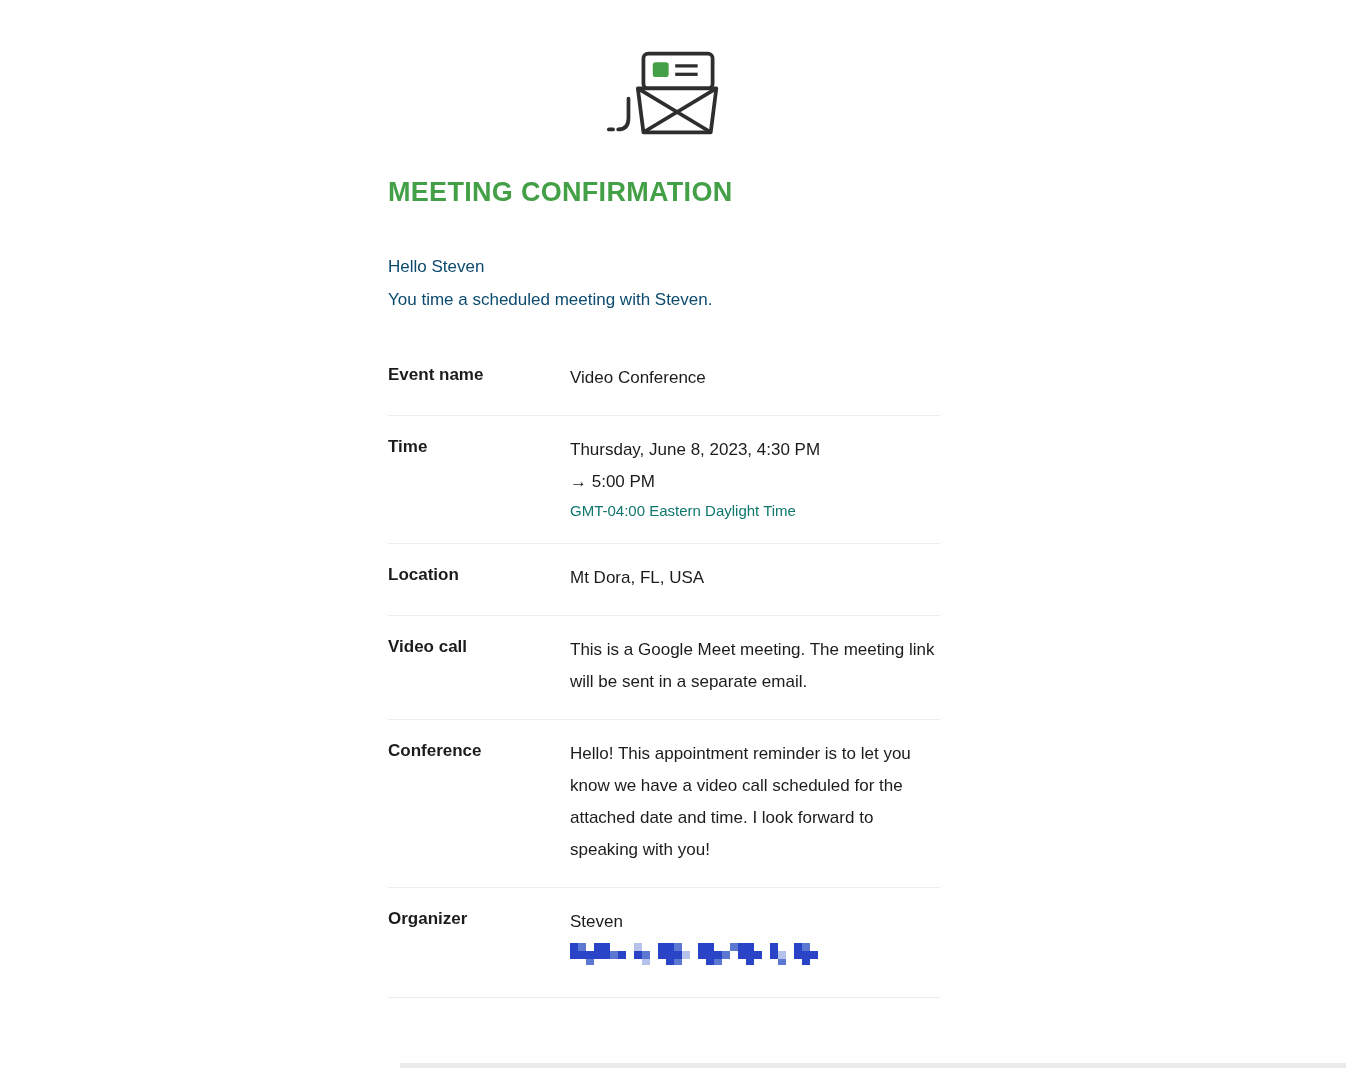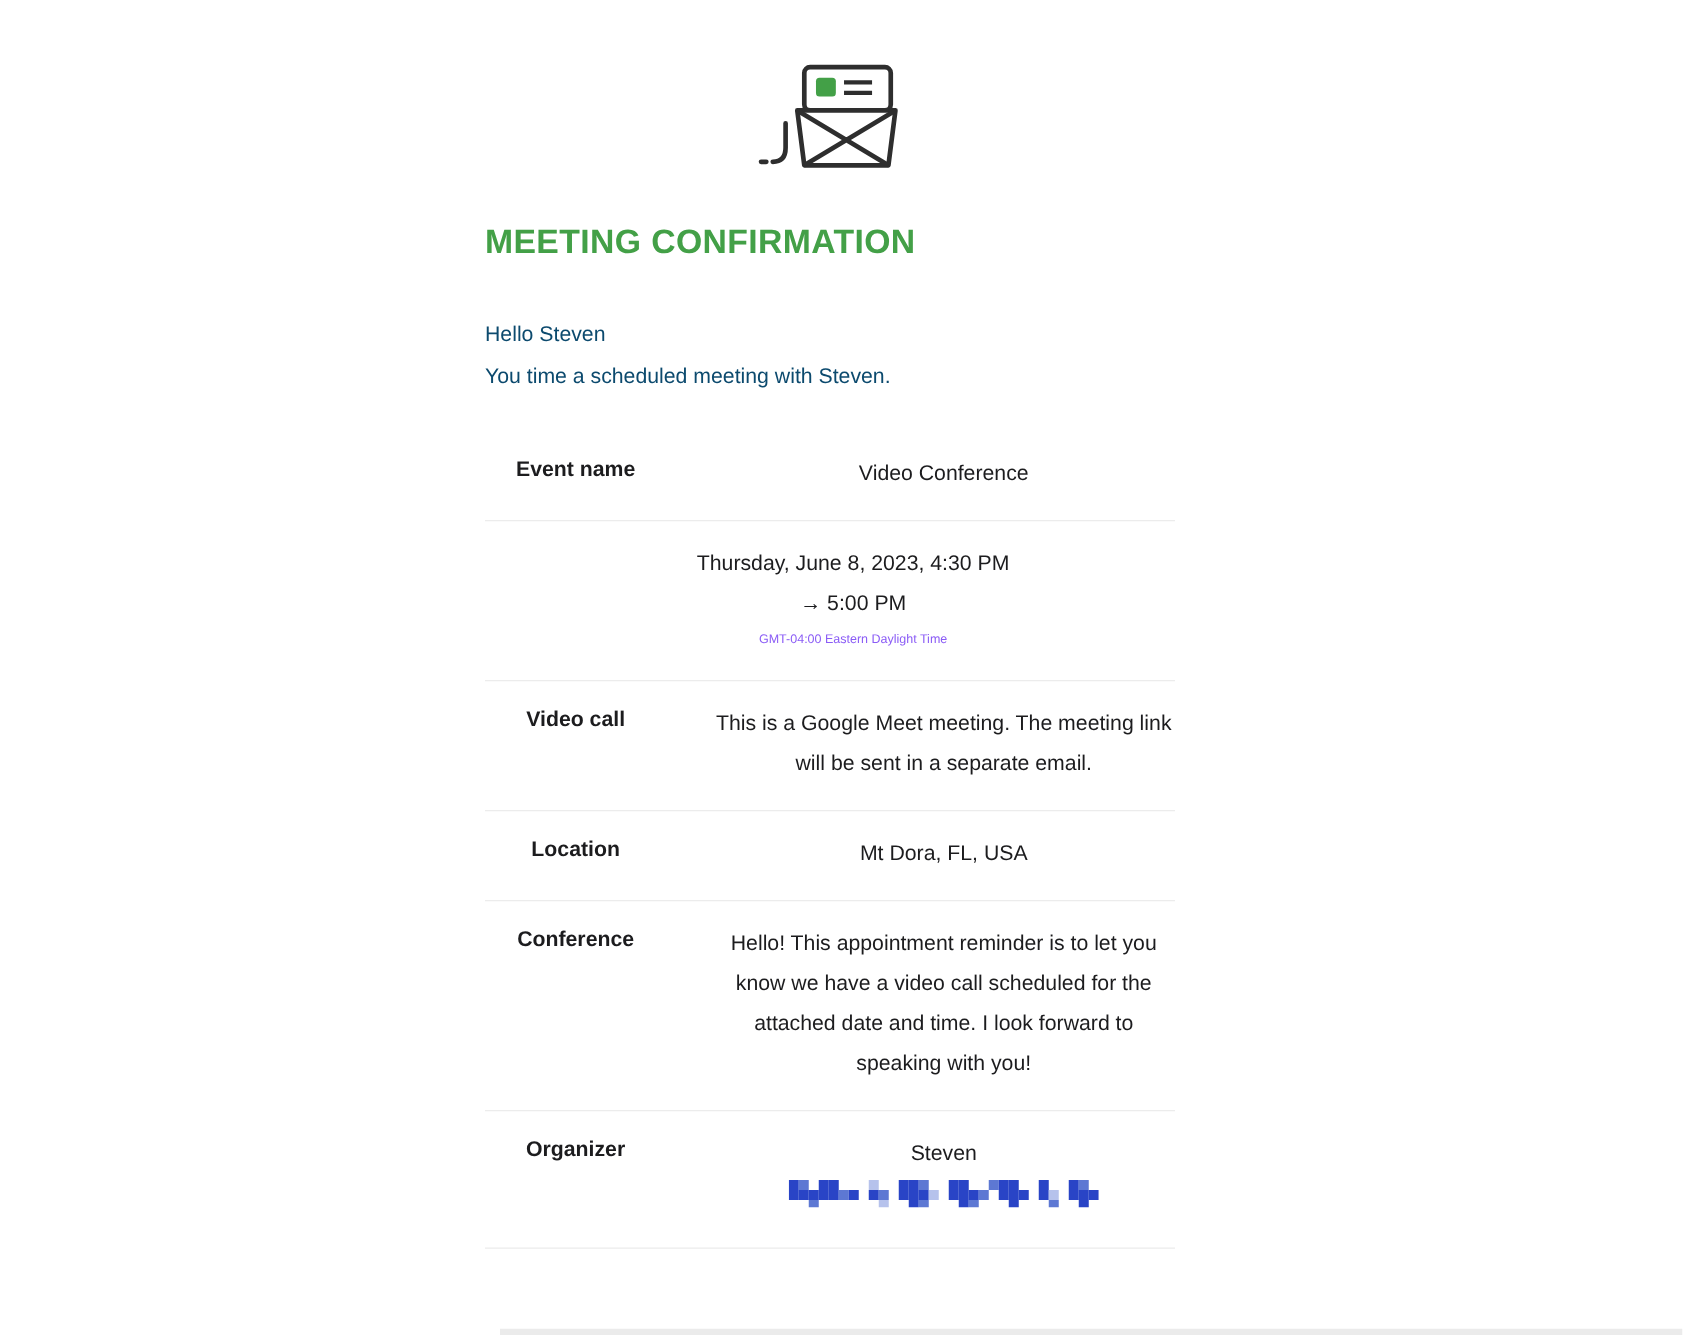--- a/index.html
+++ b/index.html
@@ -29,21 +29,20 @@
     line-height: 36px;
   }
   .greeting {
     margin-top: 40px;
     font-size: 17px;
     line-height: 33px;
     color: #0c4a6e;
   }
   .details {
     margin-top: 46px;
-    text-align: center;
   }
   .detail-row {
     display: flex;
     padding: 18px 0 21px 0;
     border-bottom: 1px solid #ececec;
   }
   .detail-row:first-child { padding-top: 0; }
   .detail-label {
     width: 145px;
     flex: 0 0 145px;
@@ -54,23 +53,23 @@
   }
   .detail-value {
     flex: 1;
     font-size: 17px;
     line-height: 32px;
     color: #1c1c1e;
     margin-left: 37px;
   }
   .detail-note {
     margin-top: 2px;
-    font-size: 10px;
+    font-size: 15px;
     line-height: 22px;
-    color: #8b5cf6;
+    color: #0f766e;
   }
   .redacted-email {
     margin-top: 5px;
     line-height: 0;
     display: inline-block;
     cursor: pointer;
   }
   .actions {
     margin-top: 83px;
     display: flex;
@@ -124,35 +123,36 @@
   </div>
 
   <div class="details">
 
     <div class="detail-row">
       <div class="detail-label">Event name</div>
       <div class="detail-value">Video Conference</div>
     </div>
 
     <div class="detail-row">
+      <div class="detail-label">Time</div>
       <div class="detail-value">
         <div>Thursday, June 8, 2023, 4:30 PM</div>
         <div>→ 5:00 PM</div>
         <div class="detail-note">GMT-04:00 Eastern Daylight Time</div>
       </div>
     </div>
 
     <div class="detail-row">
+      <div class="detail-label">Location</div>
+      <div class="detail-value">Mt Dora, FL, USA</div>
+    </div>
+
+    <div class="detail-row">
       <div class="detail-label">Video call</div>
       <div class="detail-value">This is a Google Meet meeting. The meeting link will be sent in a separate email.</div>
-    </div>
-
-    <div class="detail-row">
-      <div class="detail-label">Location</div>
-      <div class="detail-value">Mt Dora, FL, USA</div>
     </div>
 
     <div class="detail-row">
       <div class="detail-label">Conference</div>
       <div class="detail-value">Hello! This appointment reminder is to let you know we have a video call scheduled for the attached date and time. I look forward to speaking with you!</div>
     </div>
 
     <div class="detail-row">
       <div class="detail-label">Organizer</div>
       <div class="detail-value">

